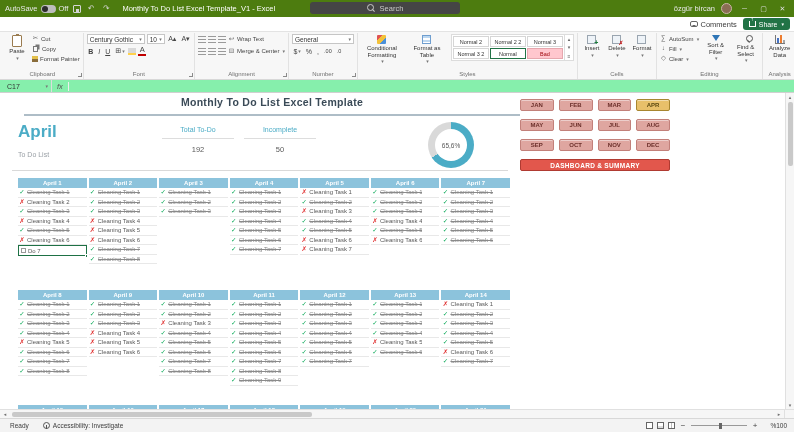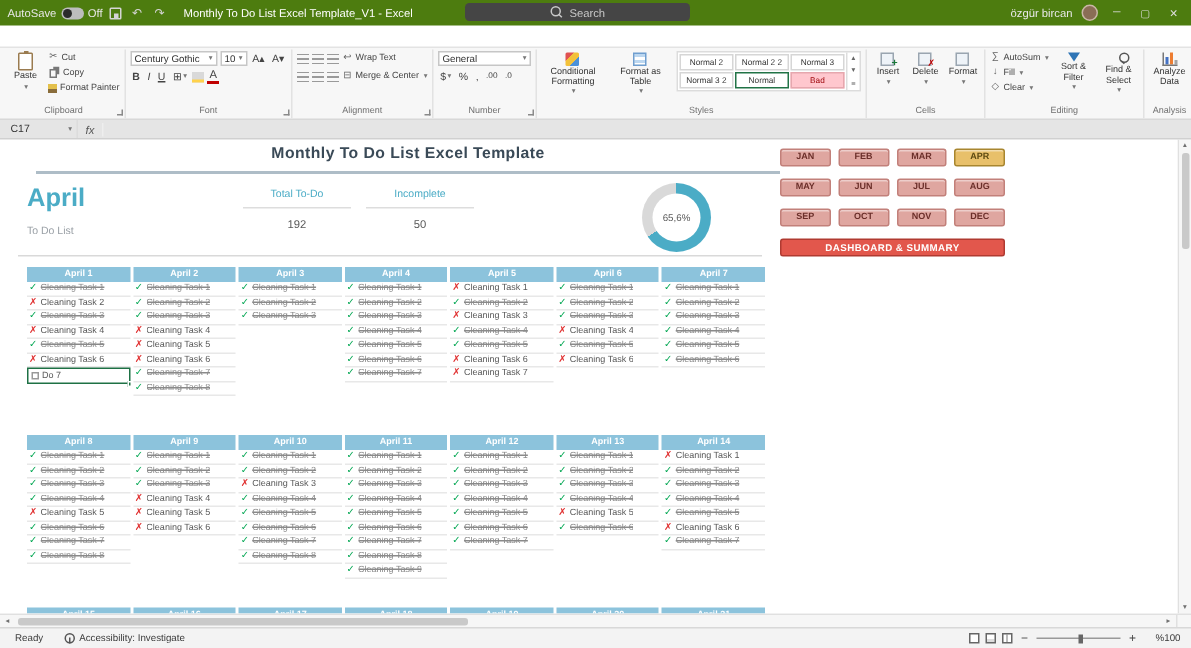--- a/index.html
+++ b/index.html
@@ -75,21 +75,21 @@
   .cic { width:9px; height:9px; border:1px solid #9aa5b0; background:#eef3f8; position:relative; }
   .cic.insert::after { content:"+"; position:absolute; right:-3px; bottom:-4px; font-size:7px; font-weight:bold; color:#1a7a3a; }
   .cic.delete::after { content:"✗"; position:absolute; right:-3px; bottom:-4px; font-size:6px; font-weight:bold; color:#c00000; }
   .funnel { width:0; height:0; border-left:4px solid transparent; border-right:4px solid transparent; border-top:6px solid #2e75b6; }
   .findic { width:8px; height:8px; position:relative; }
   .findic::before { content:""; position:absolute; width:5px; height:5px; border:1px solid #555; border-radius:50%; }
   .findic::after { content:""; position:absolute; width:3px; height:1px; background:#555; left:5px; top:6px; transform:rotate(45deg); }
   .adic { width:10px; height:9px; border-left:1px solid #777; border-bottom:1px solid #777; background:linear-gradient(0deg,#4472C4 0,#4472C4 0) 1px 100%/2px 5px no-repeat, linear-gradient(0deg,#ED7D31 0,#ED7D31 0) 4px 100%/2px 8px no-repeat, linear-gradient(0deg,#A5A5A5 0,#A5A5A5 0) 7px 100%/2px 3px no-repeat; }
 
   
-  .formulabar { flex:0 0 13px; display:flex; align-items:center; background:#e5e5e5; border-bottom:1px solid #d0d0d0; font-size:7px; }
+  .formulabar { flex:0 0 13px; display:flex; align-items:center; background:#86efac; border-bottom:1px solid #d0d0d0; font-size:7px; }
   .namebox { width:52px; height:100%; display:flex; align-items:center; justify-content:space-between; padding:0 3px 0 7px; border-right:1px solid #dcdcdc; color:#333; }
   .fx { font-style:italic; font-size:7.5px; color:#555; padding:0 5px; border-right:1px solid #eee; }
   .fb-input { flex:1; height:100%; }
 
   
   .sheetarea { flex:1 1 auto; display:flex; overflow:hidden; }
   .sheet { flex:1; position:relative; background:#fff; overflow:hidden; }
   .page-title-wrap { position:absolute; top:3px; left:24px; width:496px; text-align:center; font-size:10.5px; font-weight:bold; color:#3a4a57; letter-spacing:.3px; padding-bottom:6px; border-bottom:2px solid #aebdc7; }
   .summary { position:absolute; top:28px; left:12px; width:496px; height:50px; border-bottom:1px solid #d9d9d9; }
   .month-heading { position:absolute; left:6px; top:1px; font-size:17px; font-weight:bold; color:#4BACC6; }
@@ -165,20 +165,31 @@
     <div class="tb-right">
       <span>özgür bircan</span>
       <span class="avatar"></span>
       <span class="winbtn">─</span>
       <span class="winbtn">▢</span>
       <span class="winbtn">✕</span>
     </div>
   </div>
 
   <div class="tabbar">
+    <div class="tabbar-right">
+      <span class="comments-btn">
+        <span class="bubbleic"></span>
+        <span>Comments</span>
+      </span>
+      <span class="share-btn">
+        <span class="shareic"></span>
+        <span>Share</span>
+        <span class="caret" style="color:#fff">▾</span>
+      </span>
+    </div>
   </div>
 
   <div class="ribbon">
 
     <div class="rgroup">
       <div class="rbody">
         <div class="bigbtn">
           <span class="clip-ic"></span>
           <span>Paste</span>
           <span class="caret">▾</span>

